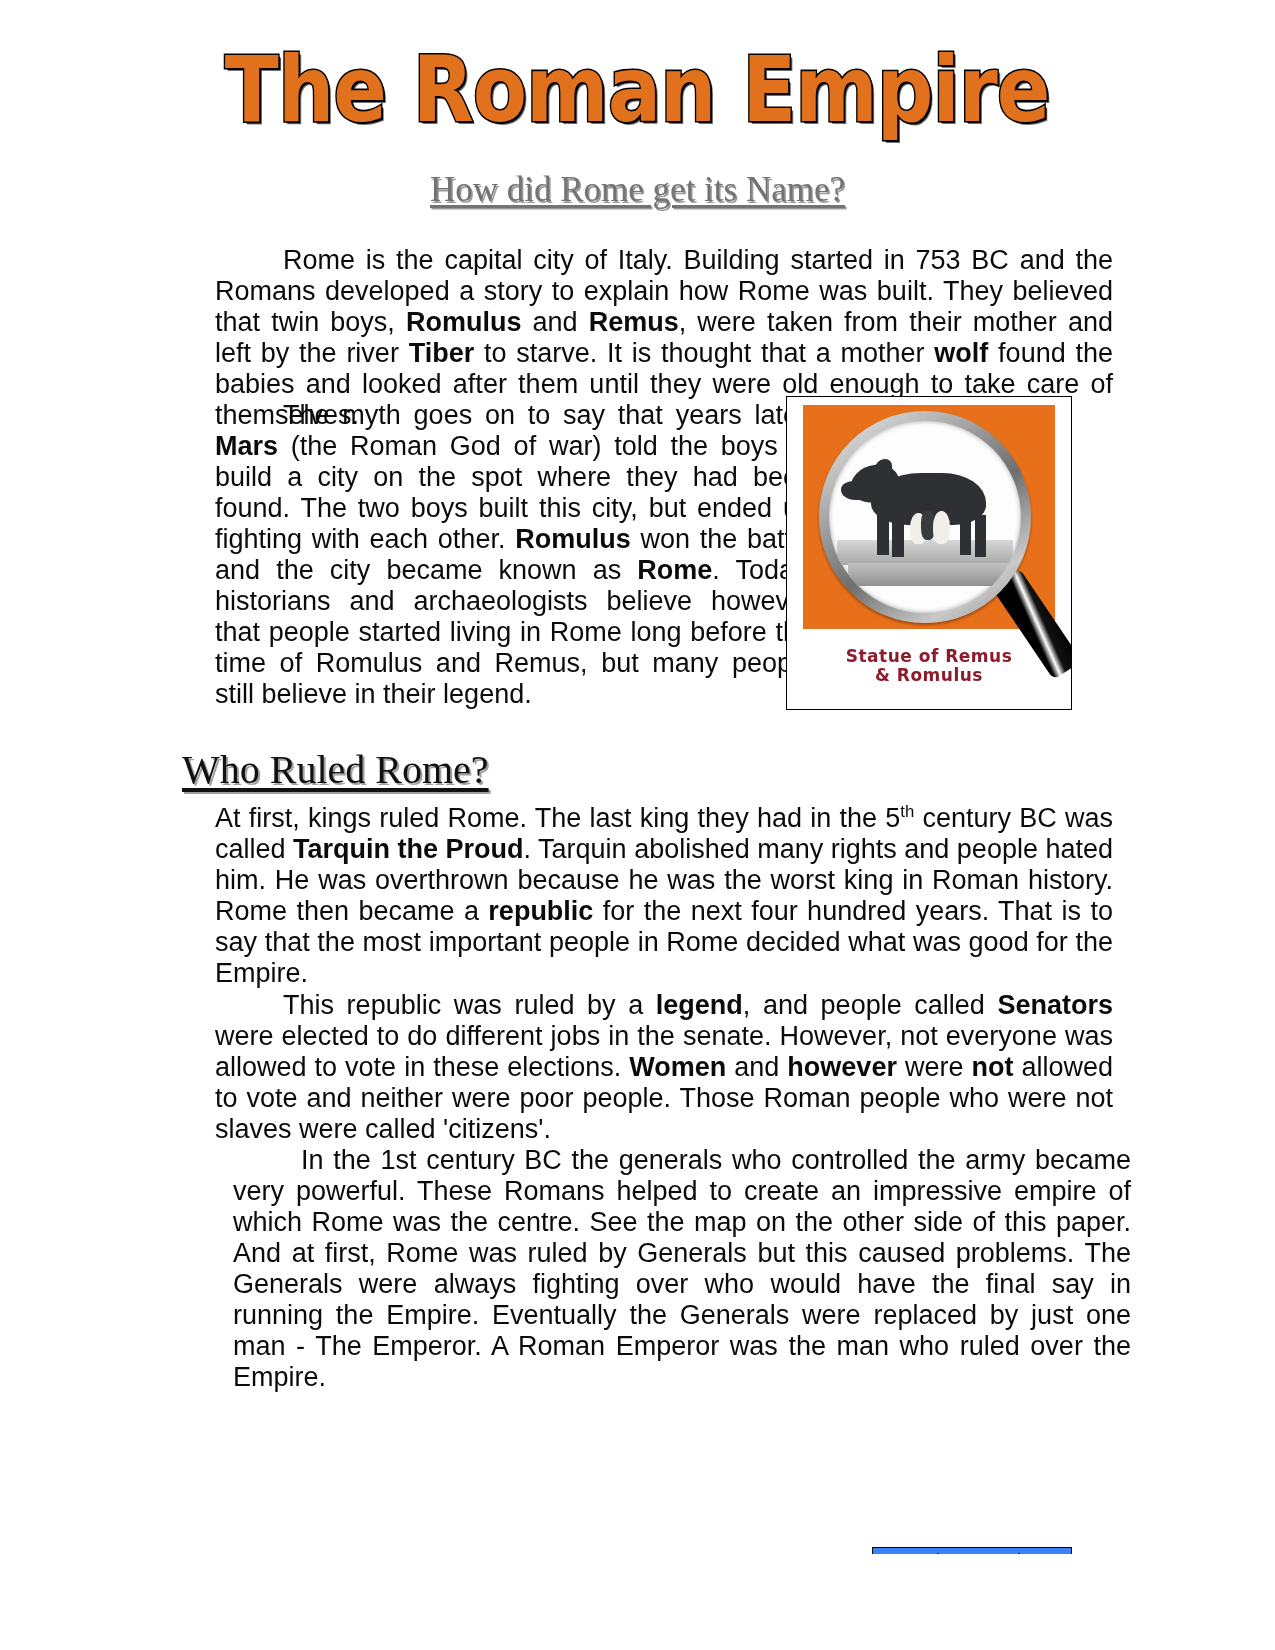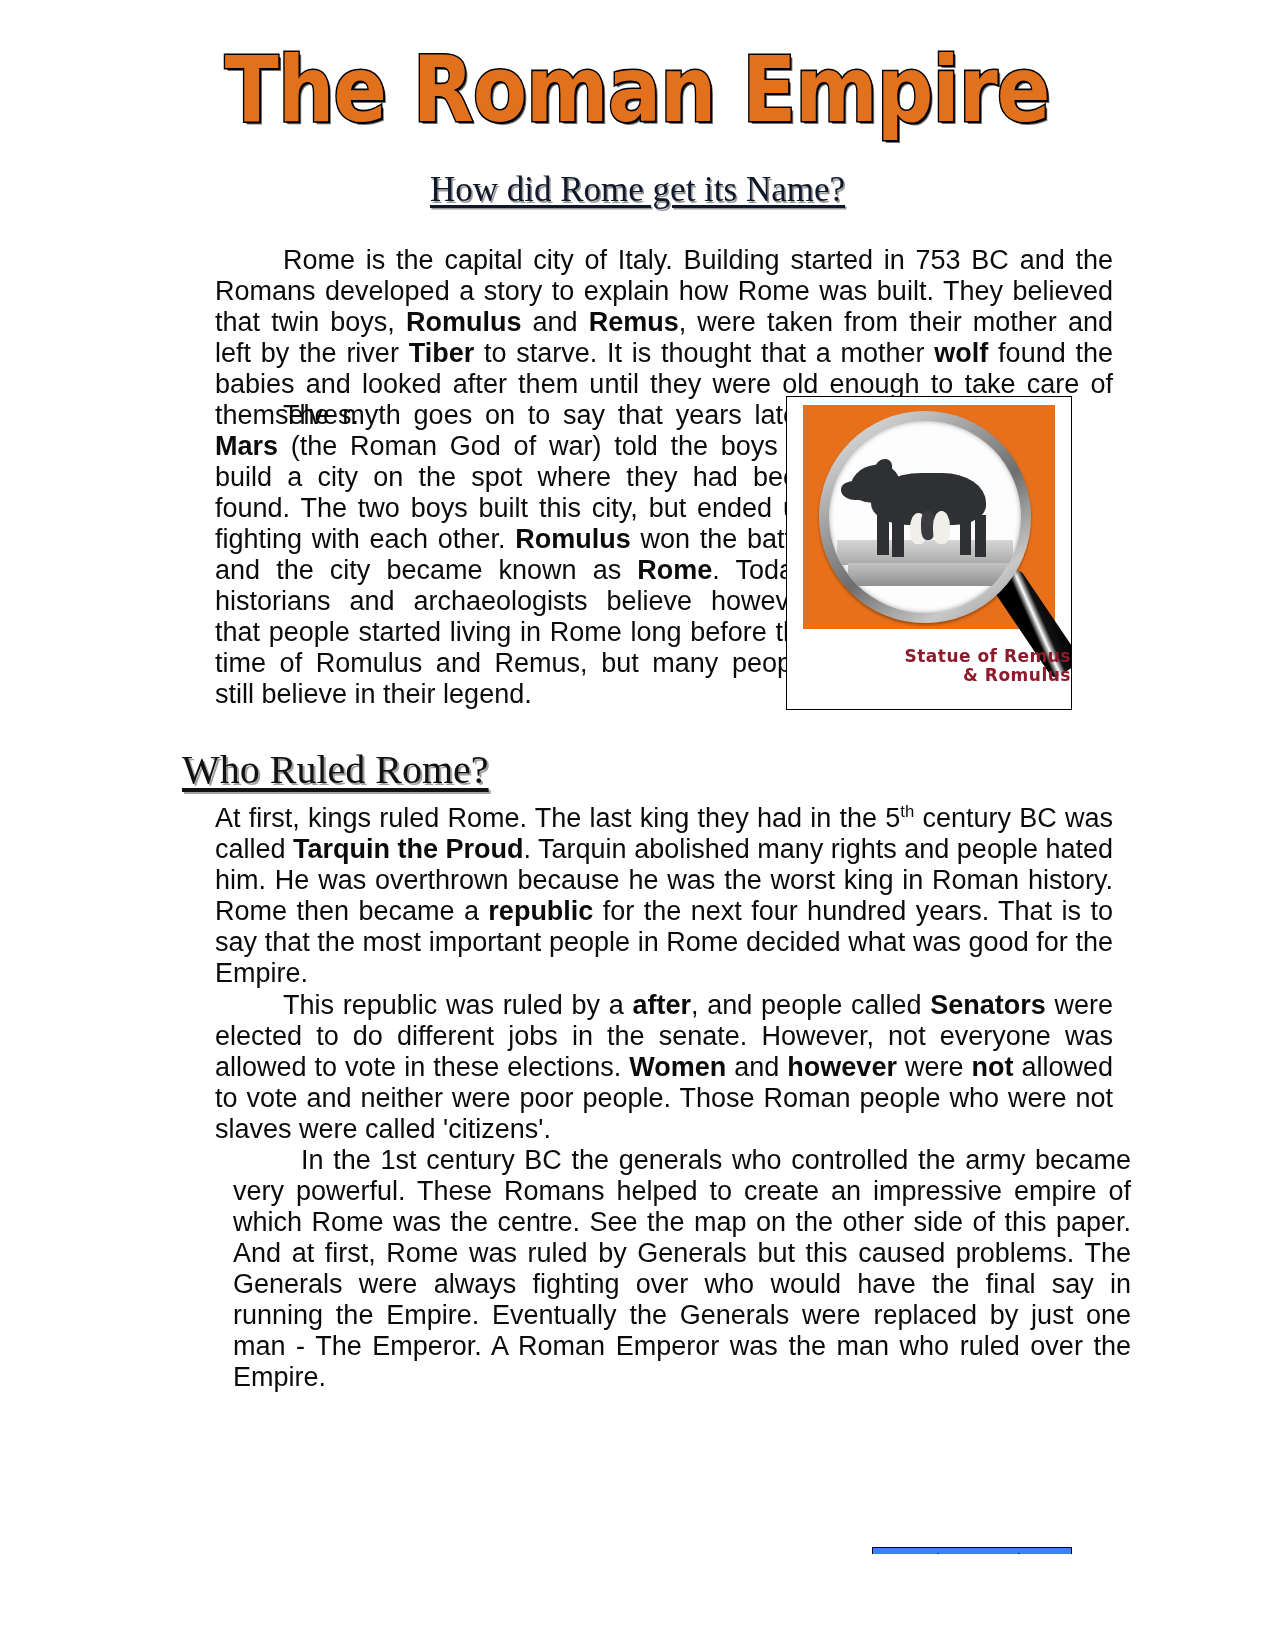--- a/index.html
+++ b/index.html
@@ -44,21 +44,21 @@
   .h-center {
     position: absolute;
     left: 0;
     top: 170px;
     width: 1275px;
     text-align: center;
   }
   .h-serif {
     font-family: "Liberation Serif", "DejaVu Serif", serif;
     font-size: 35px;
-    color: #0f172a;
+    color: #737373;
     text-decoration: underline;
     text-underline-offset: 4px;
     text-shadow: 1.5px 1.5px 0 rgba(120,120,120,0.75);
   }
 
   .h-left {
     position: absolute;
     left: 174px;
     top: 746px;
   }
@@ -188,21 +188,21 @@
   .twin.t1 { left: 42%; top: 48%; width: 9%; height: 16%; }
   .twin.t2 { left: 54%; top: 47%; width: 9%; height: 17%; }
   .twin-dark { position:absolute; background:#3a3b3e; border-radius:40%; }
   .twin-dark.d1 { left: 48%; top: 47%; width: 7%; height: 15%; }
 
   .fig-caption {
     position: absolute;
     left: 0;
     top: 250px;
     width: 284px;
-    text-align: right;
+    text-align: center;
     font-family: "DejaVu Sans", sans-serif;
     font-weight: bold;
     font-size: 17px;
     line-height: 19px;
     color: #8E1B2B;
     letter-spacing: 0.5px;
   }
 
   
   .credit {
@@ -271,21 +271,21 @@
 
   <div class="h-left">
     <span class="h-serif-lg">Who Ruled Rome?</span>
   </div>
 
   <div class="body-block" id="para-kings">
     <p>At first, kings ruled Rome.  The last king they had in the 5<sup>th</sup> century BC was called <b>Tarquin the Proud</b>.  Tarquin abolished many rights and people hated him.  He was overthrown because he was the worst king in Roman history.  Rome then became a <b>republic</b> for the next four hundred years. That is to say that the most important people in Rome decided what was good for the Empire.</p>
   </div>
 
   <div class="body-block" id="para-senate">
-    <p class="indent">This republic was ruled by a <b>after</b>, and people called <b>Senators</b> were elected to do different jobs in the senate.   However, not everyone was allowed to vote in these elections.  <b>Women</b> and <b>however</b> were <b>not</b> allowed to vote and neither were poor people.   Those Roman people who were not slaves were called 'citizens'.</p>
+    <p class="indent">This republic was ruled by a <b>legend</b>, and people called <b>Senators</b> were elected to do different jobs in the senate.   However, not everyone was allowed to vote in these elections.  <b>Women</b> and <b>however</b> were <b>not</b> allowed to vote and neither were poor people.   Those Roman people who were not slaves were called 'citizens'.</p>
   </div>
 
   <div class="body-block" id="para-generals">
     <p class="indent">In the 1st century BC the generals who controlled the army became very powerful. These Romans helped to create an impressive empire of which Rome was the centre.  See the map on the other side of this paper.  And at first, Rome was ruled by Generals but this caused problems. The Generals were always fighting over who would have the final say in running the Empire.   Eventually the Generals were replaced by just one man - The Emperor. A Roman Emperor was the man who ruled over the Empire.</p>
   </div>
 
   <div class="credit">
     <div>By Miss N. Boughey</div>
     <div>www.SchoolHistory.co.uk</div>
   </div>

